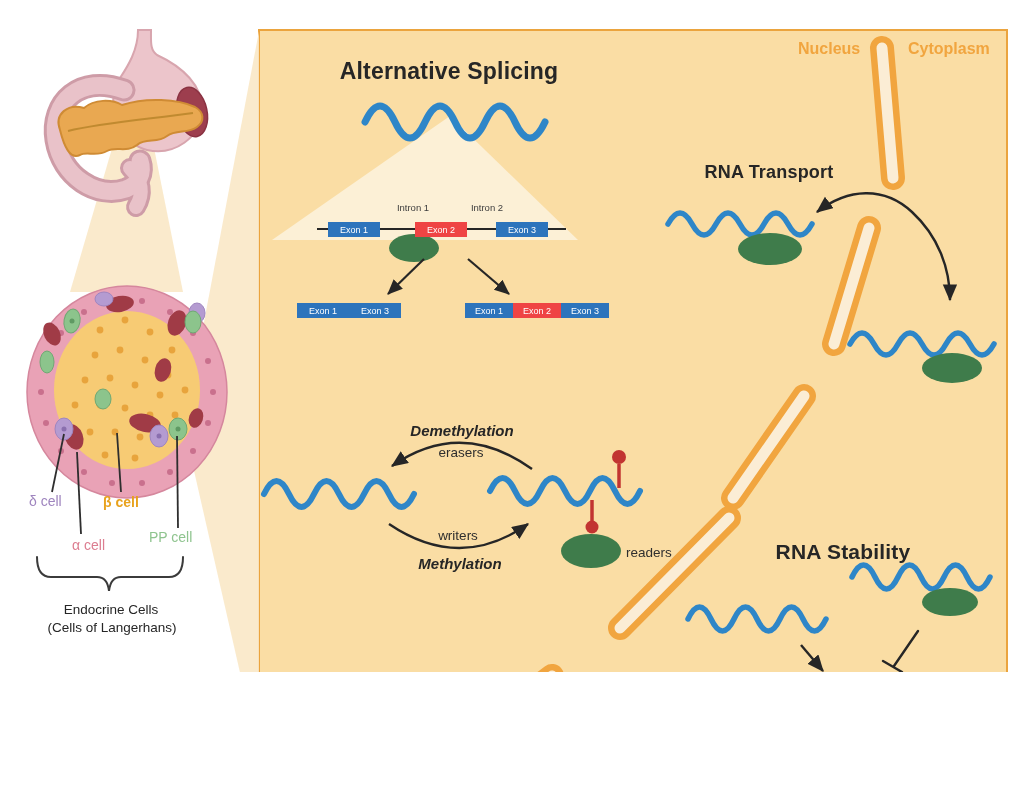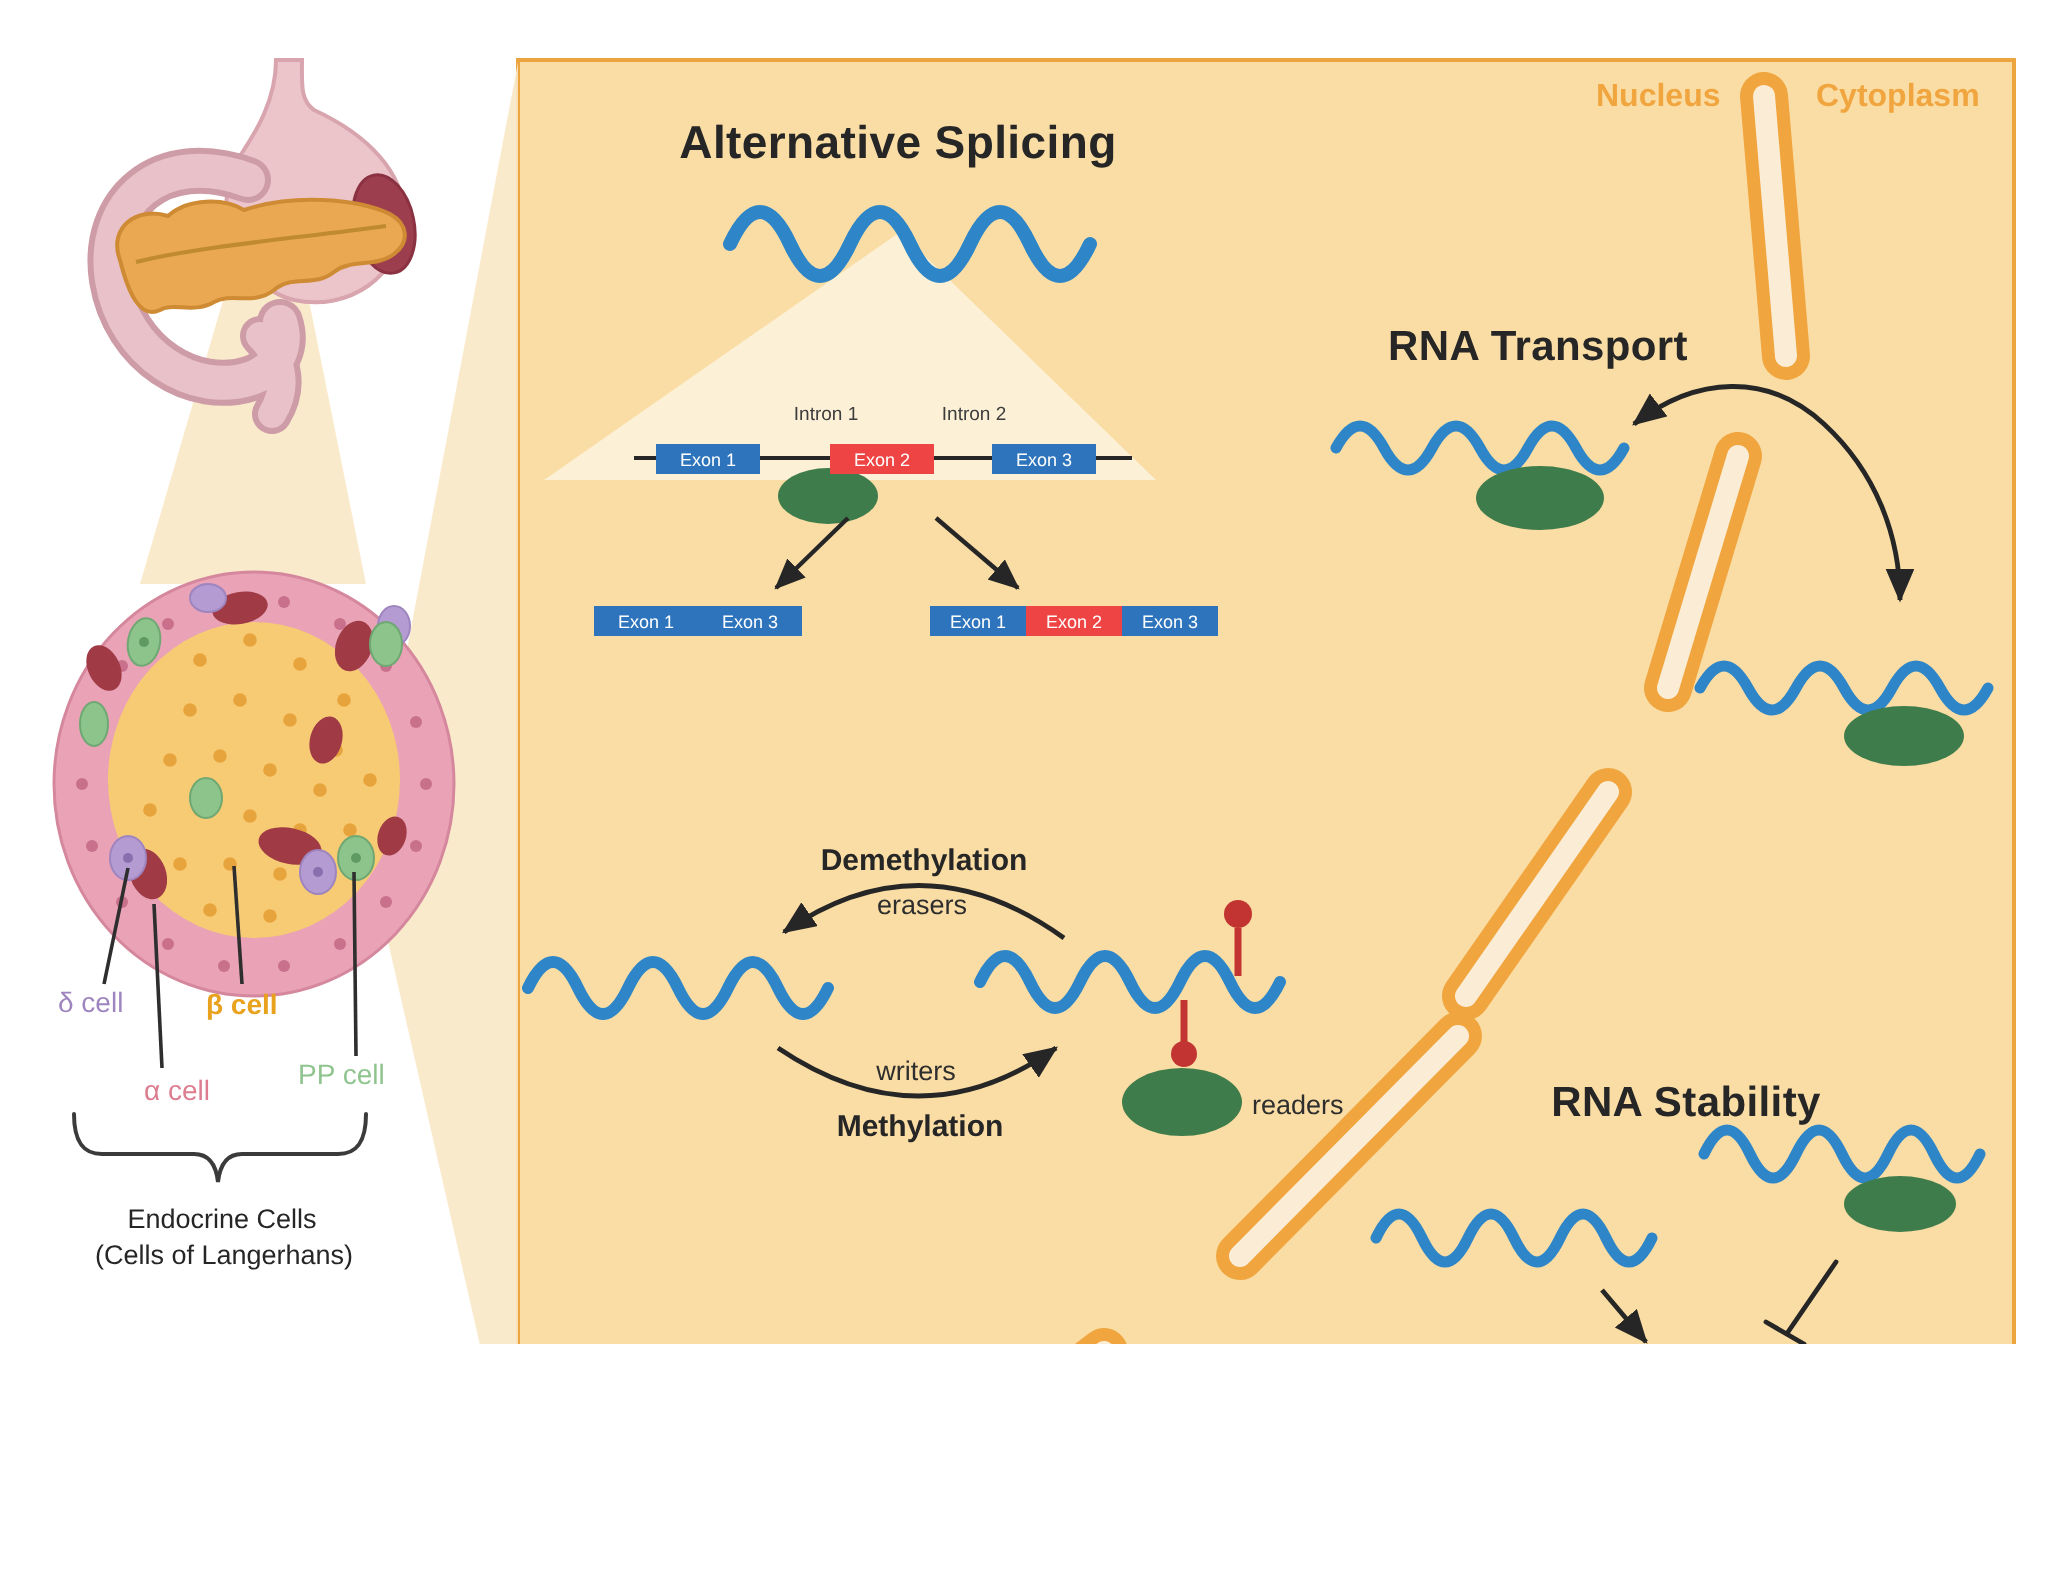--- a/index.html
+++ b/index.html
@@ -1,20 +1,20 @@
 <!DOCTYPE html>
 <html><head>
 <meta charset="utf-8">
 <style>
   html,body{margin:0;padding:0;background:#fff;font-family:"Liberation Sans",sans-serif;}
   #stage{position:relative;width:1024px;height:672px;background:#ffffff;overflow:hidden;}
   .abs{position:absolute;}
   .ctr{transform:translateX(-50%);white-space:nowrap;}
   .h1{font-size:22px;font-weight:700;color:#262626;letter-spacing:.2px;}
-  .h2{font-size:15px;font-weight:700;color:#262626;}
+  .h2{font-size:15px;font-weight:700;color:#262626;font-style:italic;}
   .sm{font-size:13.5px;color:#2e2e2e;}
   .comp{font-size:16px;font-weight:700;color:#F1A53F;}
   .intron{font-size:9.5px;color:#3d3d3d;white-space:nowrap;}
   .celllbl{font-size:14px;white-space:nowrap;}
   .panel{left:258px;top:29px;width:750px;height:728px;background:#FADDA4;border:2px solid #EBA43E;box-sizing:border-box;}
   svg.layer{position:absolute;left:0;top:0;pointer-events:none;}
   .exonbox{display:flex;align-items:center;justify-content:center;height:15px;color:#fff;font-size:9px;box-sizing:border-box;}
   .exonbar2{display:flex;align-items:center;justify-content:space-around;height:15px;color:#fff;font-size:9px;box-sizing:border-box;}
   .blue{background:#2D74BC;}
   .gray{background:#ef4444;}
@@ -219,21 +219,21 @@
       <line x1="850" y1="735" x2="860" y2="736"></line>
       <line x1="878" y1="699" x2="886" y2="695"></line>
       <line x1="877" y1="737" x2="887" y2="737"></line>
     </g>
   </svg>
 
   <div class="abs comp" style="left:798px;top:40px;">Nucleus</div>
   <div class="abs comp" style="left:908px;top:40px;">Cytoplasm</div>
 
   <div class="abs h1 ctr" style="left:449px;top:58px;font-size:23px;">Alternative Splicing</div>
-  <div class="abs h1 ctr" style="left:769px;top:162px;font-size:21px;">RNA Transport</div>
+  <div class="abs h1 ctr" style="left:769px;top:162px;font-size:18px;">RNA Transport</div>
   <div class="abs h1 ctr" style="left:843px;top:540px;font-size:21px;">RNA Stability</div>
 
   <div class="abs intron ctr" style="left:397px;top:202px;padding-left:32px;">Intron 1</div>
   <div class="abs intron ctr" style="left:481px;top:202px;padding-left:12px;">Intron 2</div>
 
   <div class="abs exonbox blue" style="left:328px;top:222px;width:52px;">
     <span>Exon 1</span>
   </div>
   <div class="abs exonbox gray" style="left:415px;top:222px;width:52px;">
     <span>Exon 2</span>

